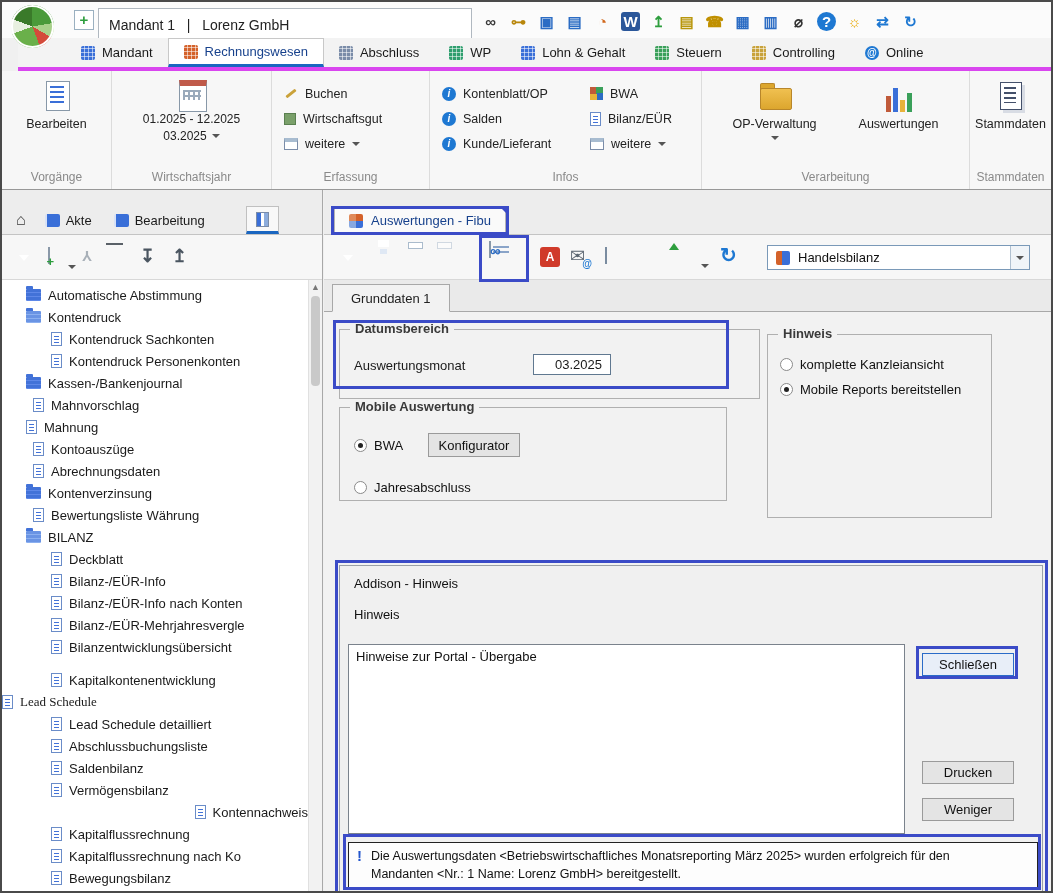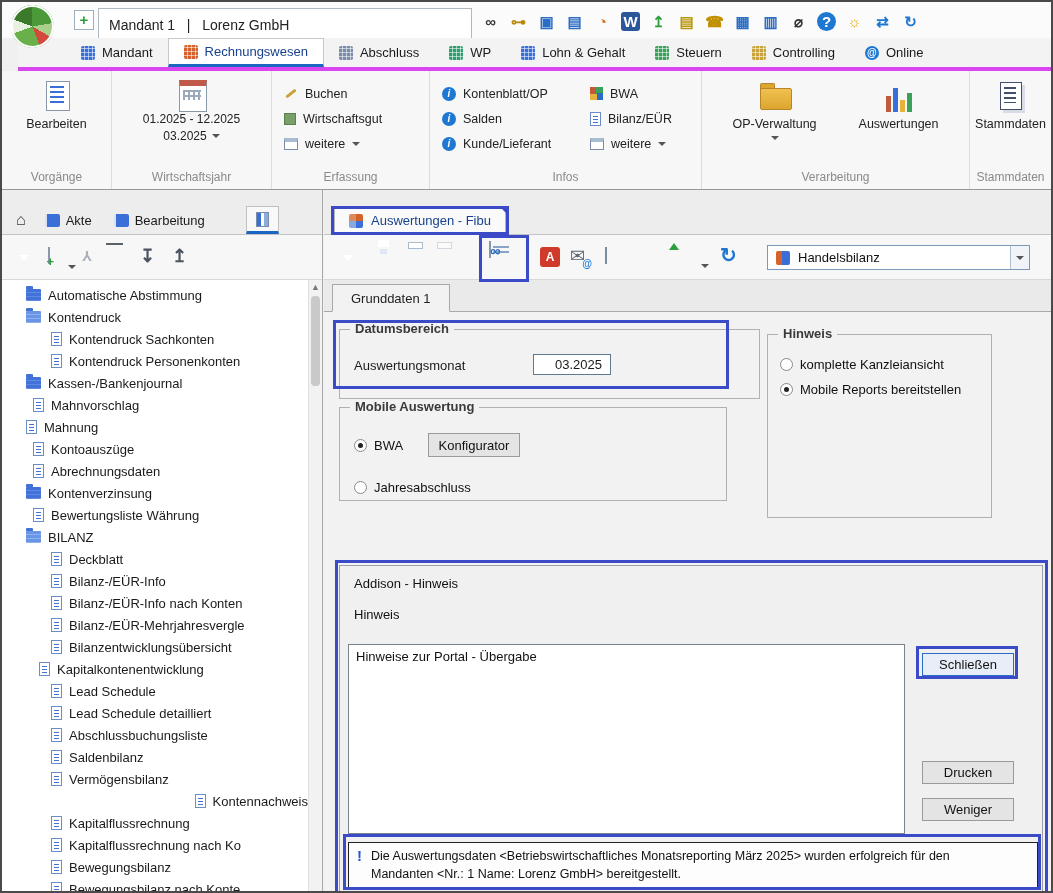--- a/index.html
+++ b/index.html
@@ -407,25 +407,25 @@
           <span>Bilanz-/EÜR-Info nach Konten</span>
         </div>
         <div class="titem" style="padding-left: 49px;">
           <span class="ic-doc"></span>
           <span>Bilanz-/EÜR-Mehrjahresvergle</span>
         </div>
         <div class="titem" style="padding-left: 49px;">
           <span class="ic-doc"></span>
           <span>Bilanzentwicklungsübersicht</span>
         </div>
-        <div class="titem" style="padding-left: 37px;">
+        <div class="titem" style="padding-left: 49px; margin-top: 11px;">
           <span class="ic-doc"></span>
           <span>Kapitalkontenentwicklung</span>
         </div>
-        <div class="titem" style="padding-left: 49px;">
+        <div class="titem" style=" font-family: Liberation Serif, serif;">
           <span class="ic-doc"></span>
           <span>Lead Schedule</span>
         </div>
         <div class="titem" style="padding-left: 49px;">
           <span class="ic-doc"></span>
           <span>Lead Schedule detailliert</span>
         </div>
         <div class="titem" style="padding-left: 49px;">
           <span class="ic-doc"></span>
           <span>Abschlussbuchungsliste</span>

